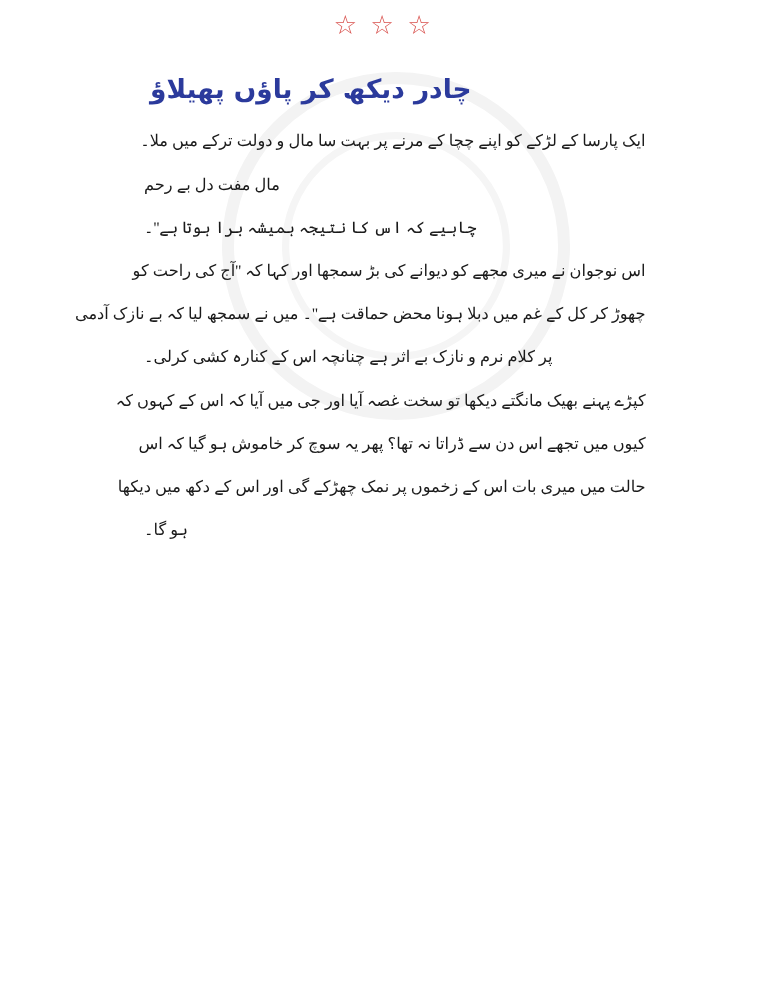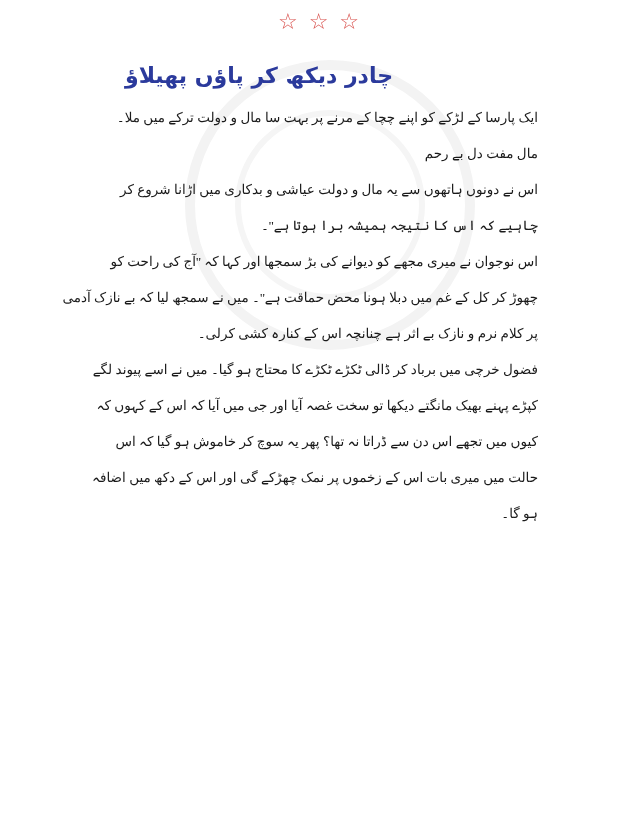--- a/index.html
+++ b/index.html
@@ -73,21 +73,21 @@
       text-align: justify;
       color: #1a1a1a;
       font-family: Liberation Serif, serif;
       font-size: 13.5px;
     }
     .line {
       display: block;
       height: 36px;
       line-height: 28px;
       white-space: nowrap;
-      text-align: right;
+      text-align: left;
     }
     .line.justify {
       text-align: justify;
       text-align-last: justify;
     }
   </style>
 </head>
 <body>
 
 <div class="watermark"></div>
@@ -100,28 +100,26 @@
 </div>
 
 <h1 class="title" style="margin:0;">چادر دیکھ کر پاؤں پھیلاؤ</h1>
 
 <div class="content">
   <div>
     <span class="line justify">ایک پارسا کے لڑکے کو اپنے چچا کے مرنے پر بہت سا مال و دولت ترکے میں ملا۔</span>
     <span class="line">مال مفت دل بے رحم</span>
   </div>
   <div>
-    <span class="line justify">اس نے دونوں ہاتھوں سے یہ مال و دولت عیاشی و بدکاری میں اڑانا شروع کر</span>
     <span class="line">چاہیے کہ اس کا نتیجہ ہمیشہ برا ہوتا ہے''۔</span>
   </div>
   <div>
     <span class="line justify">اس نوجوان نے میری مجھے کو دیوانے کی بڑ سمجھا اور کہا کہ ''آج کی راحت کو</span>
     <span class="line justify">چھوڑ کر کل کے غم میں دبلا ہونا محض حماقت ہے''۔ میں نے سمجھ لیا کہ بے نازک آدمی</span>
     <span class="line">پر کلام نرم و نازک بے اثر ہے چنانچہ اس کے کنارہ کشی کرلی۔</span>
   </div>
   <div>
-    <span class="line justify">فضول خرچی میں برباد کر ڈالی ٹکڑے ٹکڑے کا محتاج ہو گیا۔ میں نے اسے پیوند لگے</span>
     <span class="line justify">کپڑے پہنے بھیک مانگتے دیکھا تو سخت غصہ آیا اور جی میں آیا کہ اس کے کہوں کہ</span>
     <span class="line justify">کیوں میں تجھے اس دن سے ڈراتا نہ تھا؟ پھر یہ سوچ کر خاموش ہو گیا کہ اس</span>
-    <span class="line justify">حالت میں میری بات اس کے زخموں پر نمک چھڑکے گی اور اس کے دکھ میں اضافہ</span>
+    <span class="line justify">حالت میں میری بات اس کے زخموں پر نمک چھڑکے گی اور اس کے دکھ میں دیکھا</span>
     <span class="line">ہو گا۔</span>
   </div>
 </div>
 
 </body></html>

